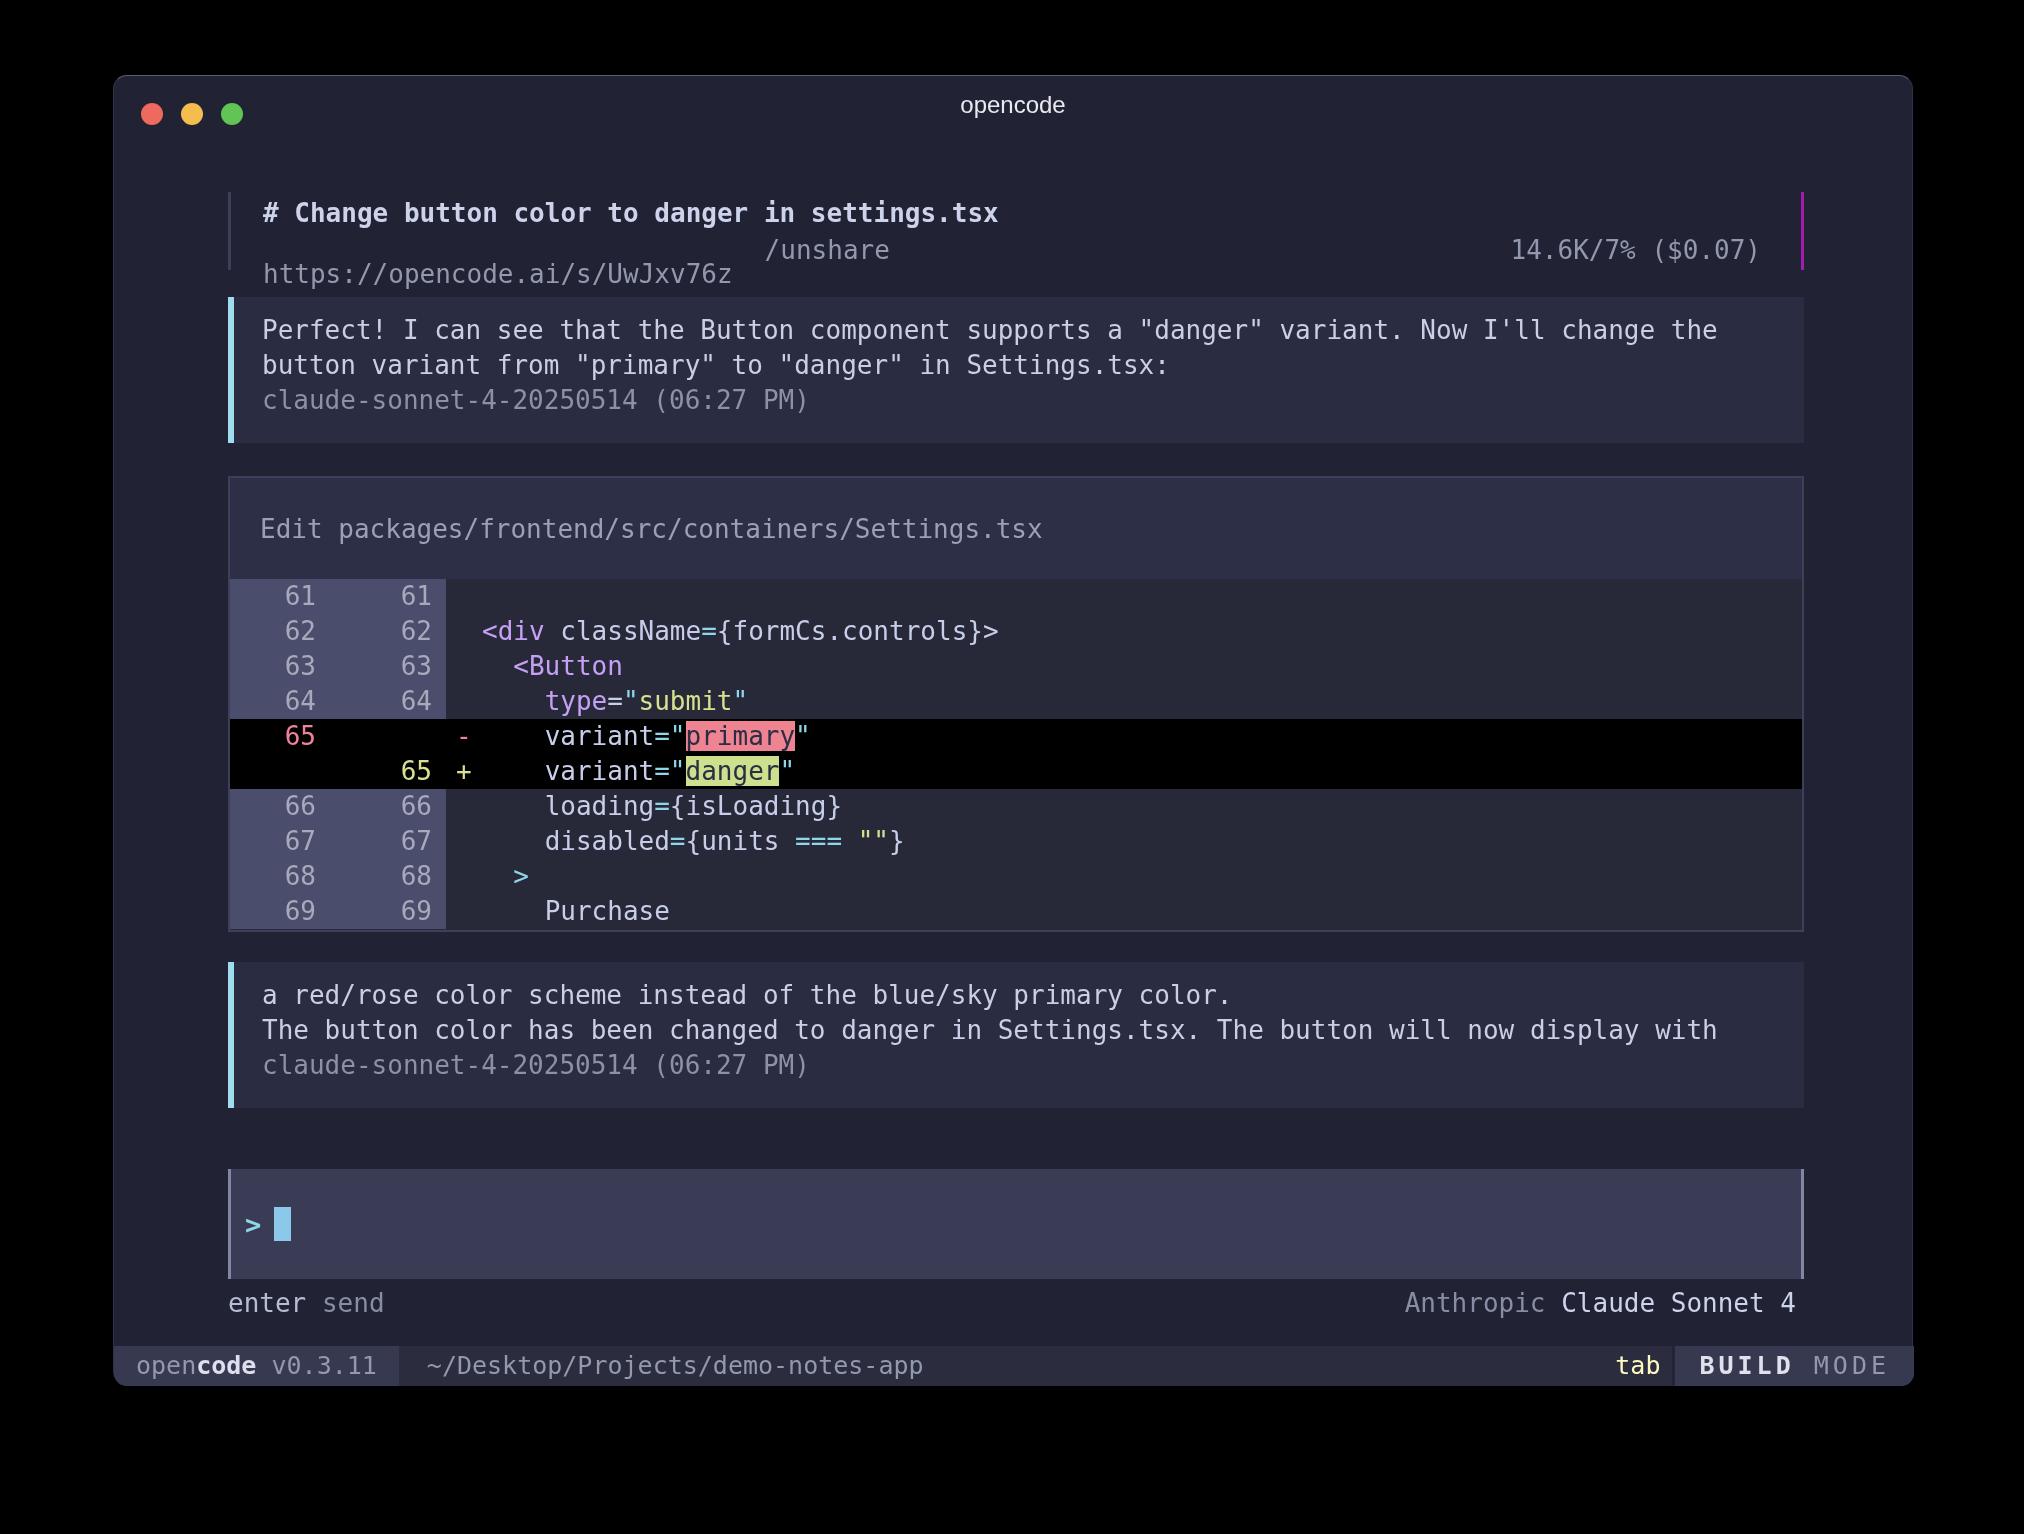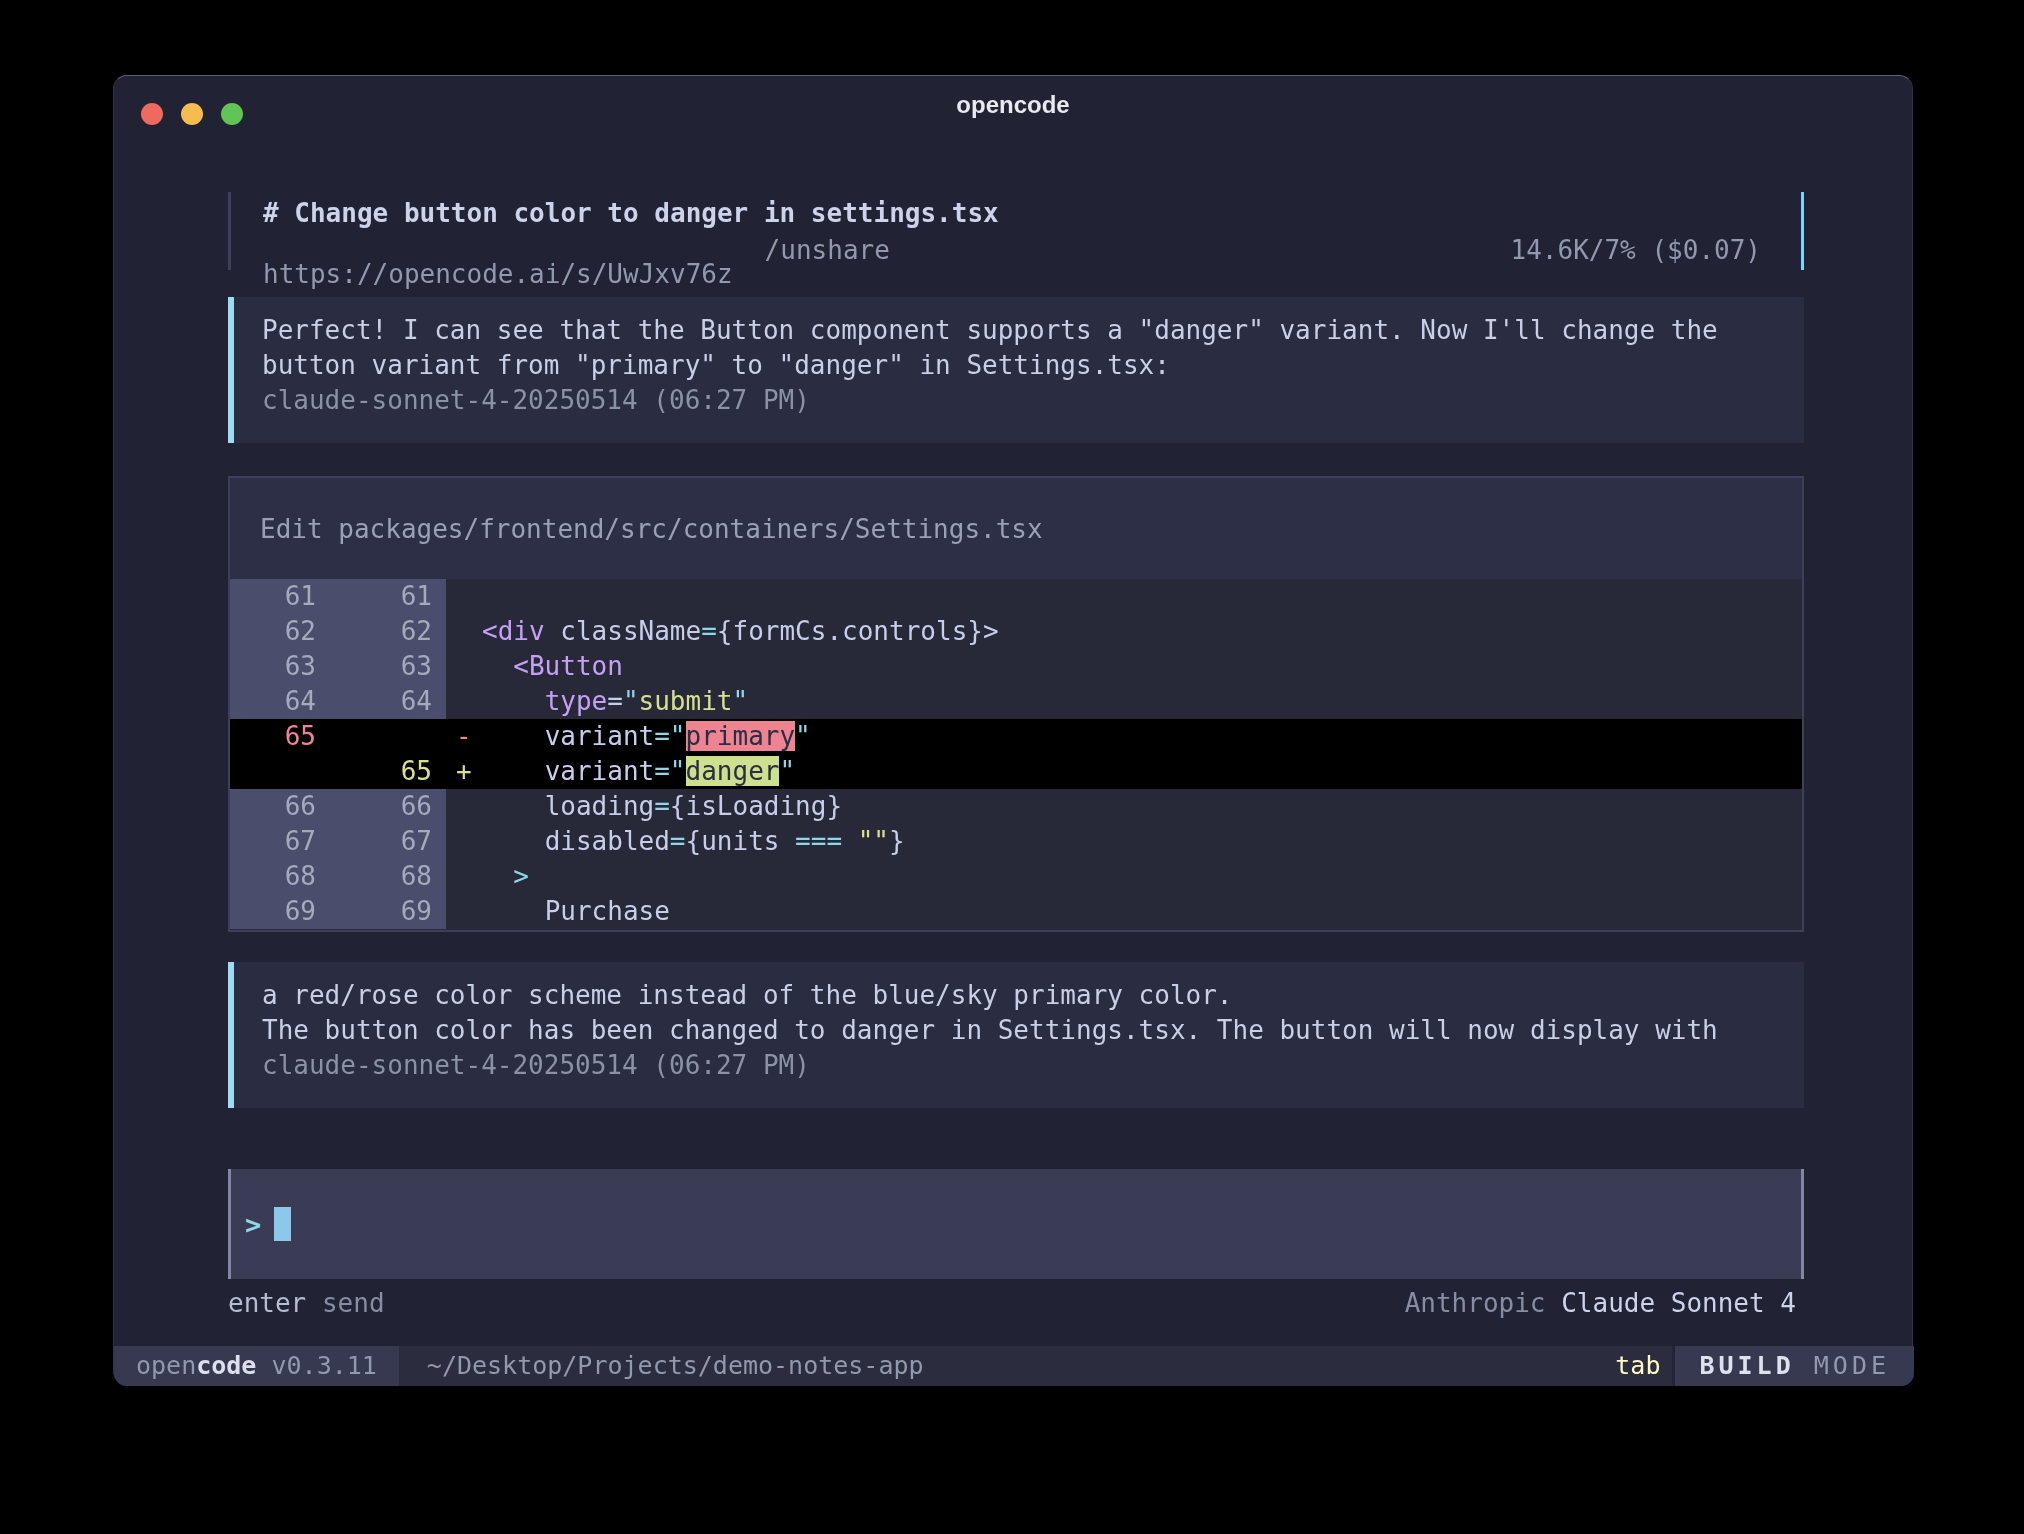--- a/index.html
+++ b/index.html
@@ -15,32 +15,32 @@
 
   
   .titlebar { position:absolute; top:0; left:0; width:100%; height:58px; }
   .light { position:absolute; top:27px; width:22px; height:22px; border-radius:50%; }
   .light.red   { left:27px;  background:#ee6a5f; }
   .light.yel   { left:67px;  background:#f5bd4f; }
   .light.grn   { left:107px; background:#61c454; }
   .win-title {
     position:absolute; top:0; left:0; width:100%; height:58px;
     display:flex; align-items:center; justify-content:center;
-    font-family:"Liberation Sans",sans-serif; font-weight:700;
+    font-family:"Liberation Sans",sans-serif; font-weight:400;
     font-size:24px; color:#e8eaf0;
   }
 
   
   .col { position:absolute; left:114px; width:1576px; }
   .mono26 { font-size:26px; line-height:35px; }
 
   
   .header-block {
     top:116px; height:78px;
-    border-left:3px solid #3e405a; border-right:3px solid #7dd3fc;
+    border-left:3px solid #3e405a; border-right:3px solid #a21caf;
     padding:3px 0 0 32px;
   }
   .hdr-title { font-weight:700; color:#ced3ec; font-size:26px; line-height:37px; }
   .hdr-row2 { display:flex; font-size:26px; line-height:37px; color:#9298ad; padding-right:40px; }
   .hdr-url { color:#9298ad;margin-top:24px; }
   .hdr-unshare { color:#9298ad; margin-left:32px; }
   .hdr-tokens { margin-left:auto; color:#9298ad;text-align:center; }
 
   
   .msg {

